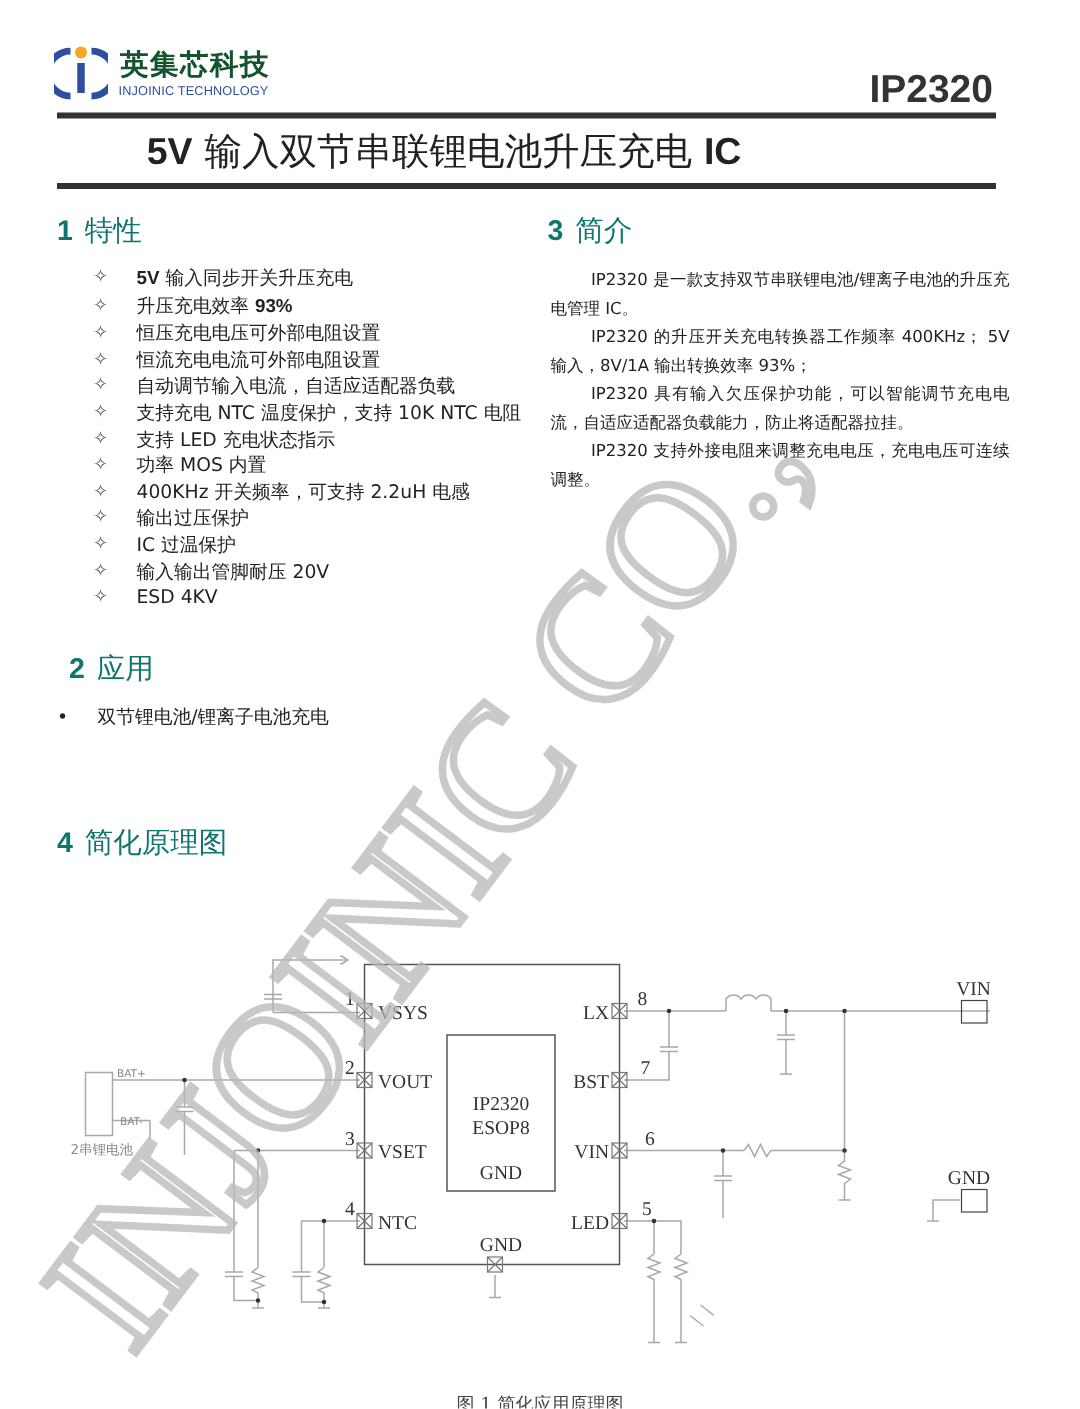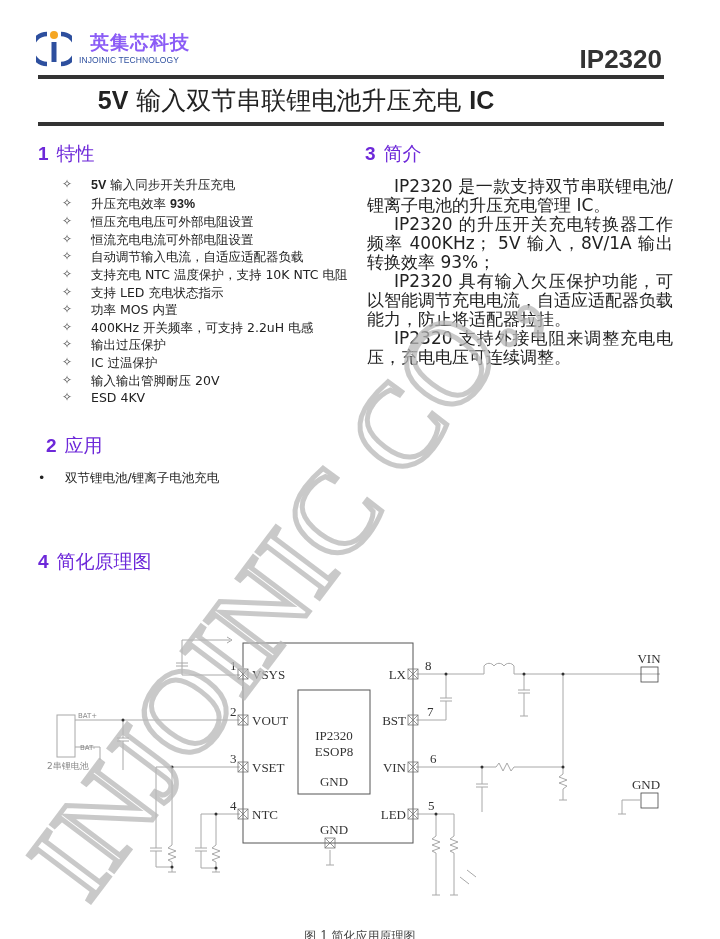--- a/index.html
+++ b/index.html
@@ -5,44 +5,44 @@
     html, body { margin: 0; padding: 0; background: #ffffff; }
     body {
       width: 720px; height: 939px; position: relative; overflow: hidden;
       font-family: "Liberation Sans", "DejaVu Sans", sans-serif; color: #222;
     }
     .abs { position: absolute; }
 
     
     .logo { left: 36px; top: 28px; width: 160px; height: 44px; }
     .logo-mark { position: absolute; left: 0; top: 0; width: 36px; height: 40px; }
-    .logo-cn { position: absolute; left: 54px; top: 2px; font-size: 19px; font-weight: bold; color: #8b5cf6; letter-spacing: 1px; font-family: "DejaVu Sans", sans-serif; }
+    .logo-cn { position: absolute; left: 44px; top: 2px; font-size: 19px; font-weight: bold; color: #14532d; letter-spacing: 1px; font-family: "DejaVu Sans", sans-serif; }
     .logo-en { position: absolute; left: 43px; top: 27px; font-size: 8.5px; font-weight: normal; color: #2d4f9e; letter-spacing: 0.1px; white-space: nowrap; text-align: right; }
     .part-no { right: 58px; top: 44px; font-size: 26px; font-weight: bold; color: #333; }
     .rule { left: 38px; width: 626px; height: 4px; background: #333; }
     .doc-title { left: 0; width: 592px; top: 84px; text-align: center; font-size: 25px; color: #222; font-family: "DejaVu Sans", sans-serif; }
     .doc-title b { font-family: "Liberation Sans", sans-serif; }
 
     
-    .h2 { font-size: 19px; color: #6d28d9; font-family: "DejaVu Sans", sans-serif; }
+    .h2 { font-size: 19px; color: #0f766e; font-family: "DejaVu Sans", sans-serif; }
     .h2 .num { font-weight: bold; font-family: "Liberation Sans", sans-serif; margin-right: 8px; }
 
     
     .features { left: 62px; top: 176px; width: 290px; list-style: none; margin: 0; padding: 0; }
     .features li { position: relative; padding-left: 29px; font-size: 12.5px; line-height: 17.6px; color: #222; font-family: "DejaVu Sans", sans-serif; }
     .features li .bullet { position: absolute; left: 0; top: 0; color: #555; font-size: 12px; }
     .features li b { font-family: "Liberation Sans", sans-serif; font-weight: bold; }
 
     .apps { left: 36px; top: 469px; list-style: none; margin: 0; padding: 0; }
     .apps li { position: relative; padding-left: 29px; font-size: 12.5px; line-height: 18px; font-family: "DejaVu Sans", sans-serif; }
     .apps li .dot { position: absolute; left: 2px; top: 0; }
 
     
     .intro { left: 367px; top: 177px; width: 306px; }
-    .intro p { margin: 0; font-size: 17px; line-height: 19px; text-indent: 27px; font-family: "DejaVu Sans", sans-serif; color: #222; text-align: justify; }
+    .intro p { margin: 0; font-size: 11px; line-height: 19px; text-indent: 27px; font-family: "DejaVu Sans", sans-serif; color: #222; text-align: justify; }
 
     
     .watermark { left: 0; top: 0; width: 720px; height: 939px; pointer-events: none; }
 
     
     .schematic { left: 0; top: 560px; width: 720px; height: 380px; }
     .caption { left: 0; width: 720px; top: 928px; text-align: center; font-size: 12px; color: #444; font-family: "DejaVu Serif", serif; }
   </style>
 </head>
 <body>

